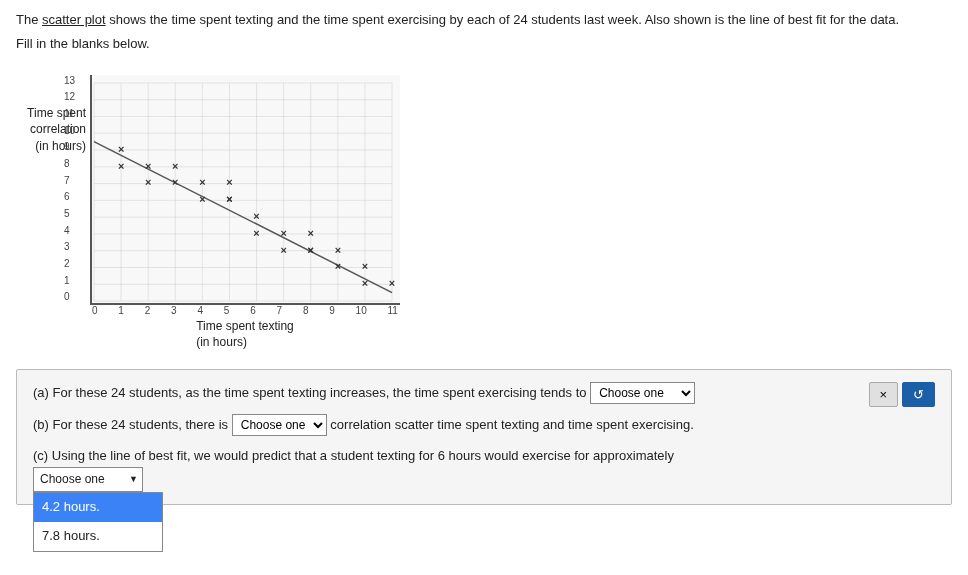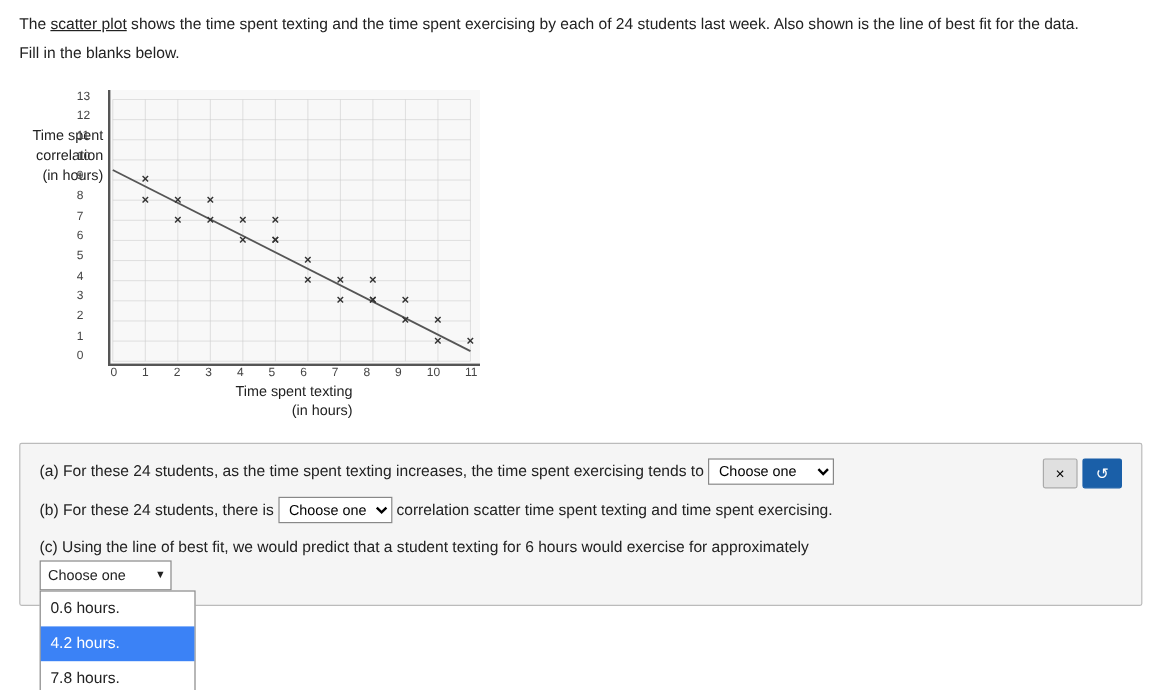--- a/index.html
+++ b/index.html
@@ -47,21 +47,21 @@
     .chart-box {
       position: relative;
       width: 310px;
       height: 230px;
       border-left: 2px solid #555;
       border-bottom: 2px solid #555;
       background: #f8f8f8;
     }
     .chart-xlabel {
       font-size: 12px;
-      text-align: right;
+      text-align: left;
       margin-top: 2px;
       line-height: 1.4;
     }
     .x-tick-labels {
       display: flex;
       justify-content: space-between;
       width: 310px;
       font-size: 10px;
       color: #444;
       padding: 0 2px;
@@ -316,19 +316,18 @@
   <div class="question-row">
     <div class="part-c-line">
       <span>(c) Using the line of best fit, we would predict that a student texting for 6 hours would exercise for approximately</span>
     </div>
     
     <div class="dropdown-wrapper">
       <div class="select-btn">
         <span>Choose one</span>
       </div>
       <div class="dropdown-menu" id="dropdownC">
-        <div class="dropdown-item">0.6 hours.</div>
         <div class="dropdown-item selected">4.2 hours.</div>
         <div class="dropdown-item">7.8 hours.</div>
       </div>
     </div>
   </div>
 </div>
 
 </body></html>

